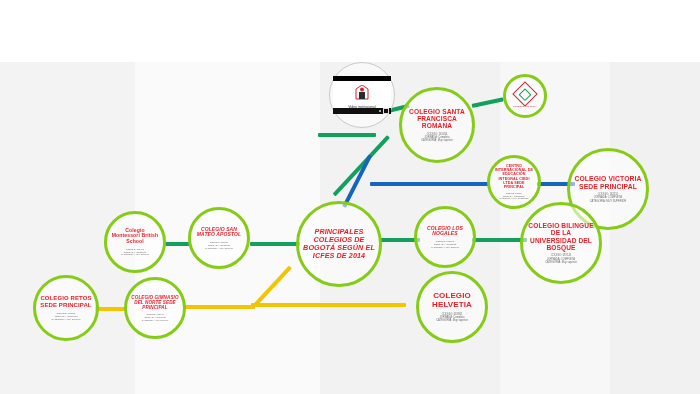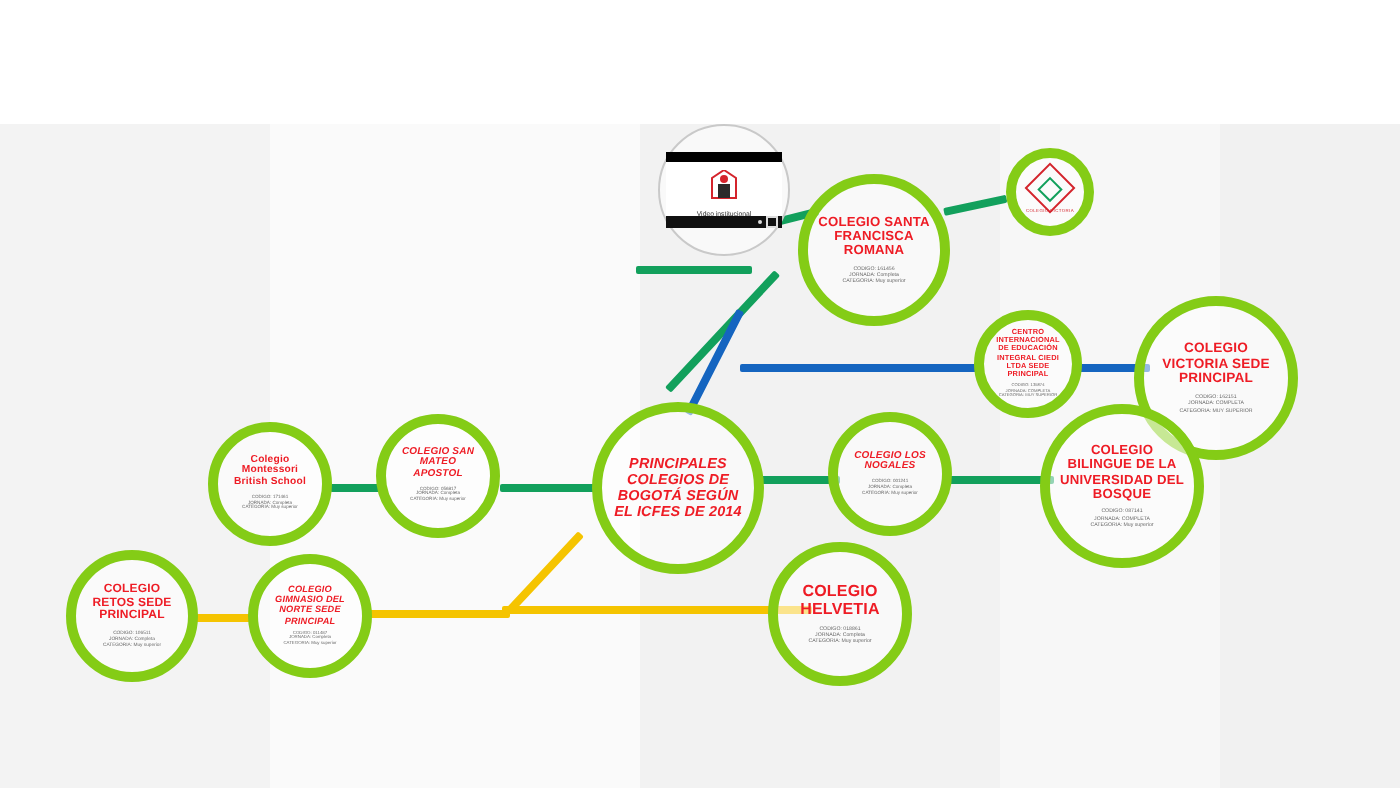--- a/index.html
+++ b/index.html
@@ -22,21 +22,21 @@
 
   
   .link{position:absolute;transform-origin:0 50%;border-radius:1px;}
   .link.green{background:#12a05c;}
   .link.blue{background:#1565c0;}
   .link.yellow{background:#f5c400;}
 
   
   .node{
     position:absolute;border-radius:50%;
-    border:5px solid #84cc16;
+    border:3px solid #84cc16;
     background:rgba(255,255,255,0.55);
     display:flex;flex-direction:column;
     align-items:center;justify-content:center;
     text-align:center;box-sizing:border-box;
     padding:4px;
   }
   .node .title{
     color:#ee1c25;font-weight:bold;line-height:1.12;
     letter-spacing:0.1px;
   }
@@ -75,21 +75,21 @@
   .n-sanmateo .meta{font-size:2.3px;}
 
   .n-retos{width:66px;height:66px;left:33px;top:275px;}
   .n-retos .title{font-size:6px;}
   .n-retos .meta{font-size:2.4px;}
 
   .n-gimnasio{width:62px;height:62px;left:124px;top:277px;}
   .n-gimnasio .title{font-size:4.6px;font-style:italic;}
   .n-gimnasio .meta{font-size:2.2px;}
 
-  .n-helvetia{width:72px;height:72px;left:384px;top:271px;}
+  .n-helvetia{width:72px;height:72px;left:416px;top:271px;}
   .n-helvetia .title{font-size:8px;}
   .n-helvetia .meta{font-size:2.6px;}
 
   
   .n-video{width:64px;height:64px;left:329px;top:62px;border:1px solid #c9c9c9;
            border-radius:50%;position:absolute;background:rgba(255,255,255,0.5);
            display:flex;align-items:center;justify-content:center;}
   .vidbox{width:58px;height:38px;background:#000;position:relative;
           display:flex;flex-direction:column;align-items:center;justify-content:center;}
   .vidbox .pic{width:58px;height:24px;background:#ffffff;display:flex;

